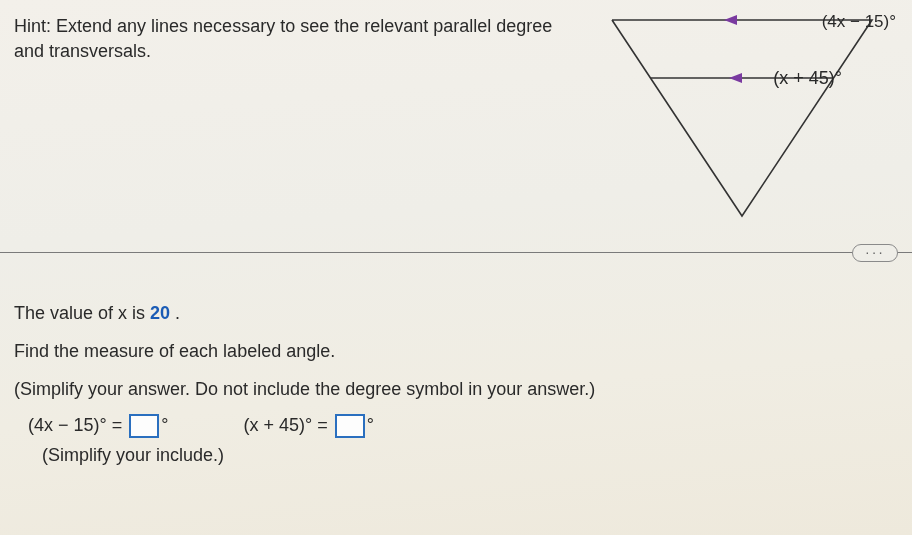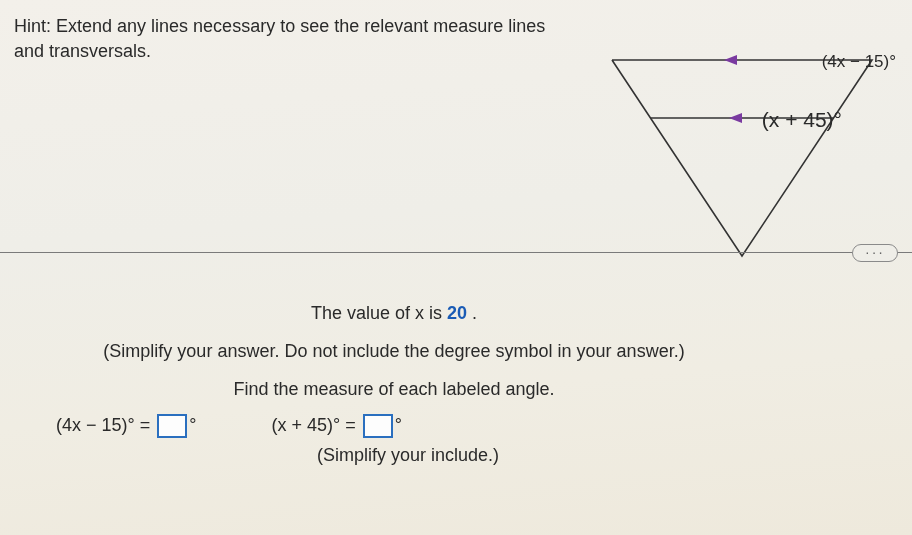--- a/index.html
+++ b/index.html
@@ -19,21 +19,20 @@
     top: 14px;
     width: 560px;
   }
   .para { line-height: 1.4; margin-bottom: 18px; }
   .diagram {
     position: absolute;
     right: 10px;
     top: 6px;
     width: 300px;
     height: 220px;
-    margin-top: 40px;
   }
   .hr-line {
     position: absolute;
     left: 0;
     top: 252px;
     width: 912px;
     height: 1px;
     background: #7a7a7a;
   }
   .more-pill {
@@ -50,62 +49,62 @@
     text-align: center;
     line-height: 14px;
     letter-spacing: 2px;
   }
   .lower {
     position: absolute;
     left: 14px;
     top: 300px;
     width: 760px;
   }
-  .lower p { margin-bottom: 12px; line-height: 1.45; text-align: center; }
+  .lower p { margin-bottom: 12px; line-height: 1.45; }
   .answer-val { color: #1a5bb5; font-weight: 600; }
-  .eq-row { margin-left: 42px; margin-top: 6px; }
+  .eq-row { margin-left: 14px; margin-top: 6px; }
   .eq { display: inline-block; margin-right: 70px; }
   .input-box {
     display: inline-block;
     width: 30px;
     height: 24px;
     border: 2px solid #2a6fbf;
     background: #fdfdfd;
     vertical-align: middle;
     margin: 0 2px;
   }
   .simp { margin-left: 28px; margin-top: 4px; }
 </style>
 </head>
 <body>
 
 <div class="content">
-  <p class="para">Hint: Extend any lines necessary to see the relevant measure lines and transversals.</p>
+  <p class="para">Hint: Extend any lines necessary to see the relevant parallel degree and transversals.</p>
 </div>
 
 <div class="diagram">
   <svg width="300" height="220" viewBox="0 0 300 220">
     <polyline points="10,14 270,14 140,210 10,14" fill="none" stroke="#333" stroke-width="1.6"></polyline>
     <line x1="48" y1="72" x2="232" y2="72" stroke="#333" stroke-width="1.6"></line>
     <polygon points="135,9 135,19 122,14" fill="#7a3aa0"></polygon>
     <polygon points="140,67 140,77 127,72" fill="#7a3aa0"></polygon>
   </svg>
   <div style="position:absolute; right:6px; top:6px; font-size:17px;">(4x − 15)°</div>
-  <div style="position:absolute; right:60px; top:62px; font-size:21px;">(x + 45)°</div>
+  <div style="position:absolute; right:60px; top:62px; font-size:18px;">(x + 45)°</div>
 </div>
 
 <div class="hr-line"></div>
 <div class="more-pill">···</div>
 
 <div class="lower">
   <p>
     <span>The value of x is </span><span class="answer-val">20</span><span> .</span>
   </p>
+  <p>Find the measure of each labeled angle.</p>
   <p>(Simplify your answer. Do not include the degree symbol in your answer.)</p>
-  <p>Find the measure of each labeled angle.</p>
   <div class="eq-row">
     <span class="eq">
       <span>(4x − 15)° = </span><span class="input-box"></span><span>°</span>
     </span>
     <span class="eq">
       <span>(x + 45)° = </span><span class="input-box"></span><span>°</span>
     </span>
   </div>
   <p class="simp">(Simplify your include.)</p>
 </div>

